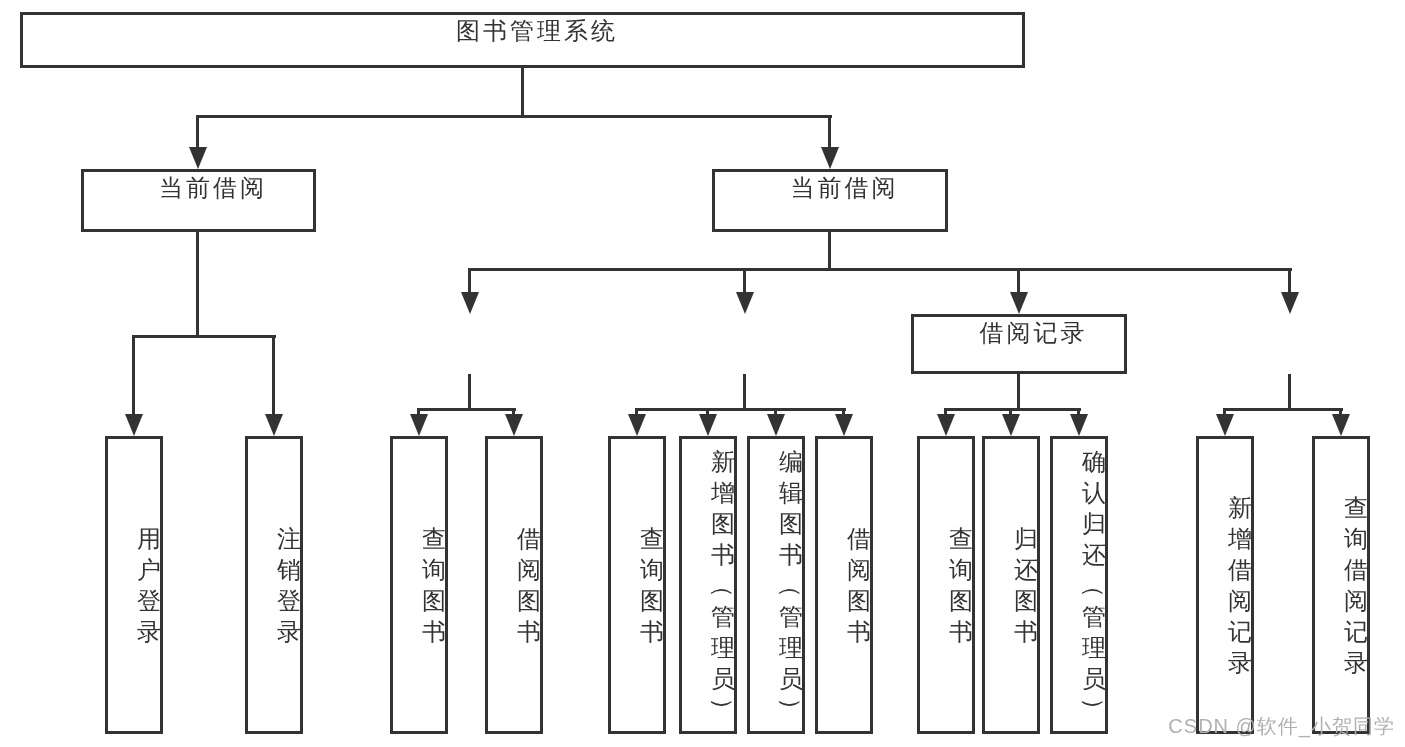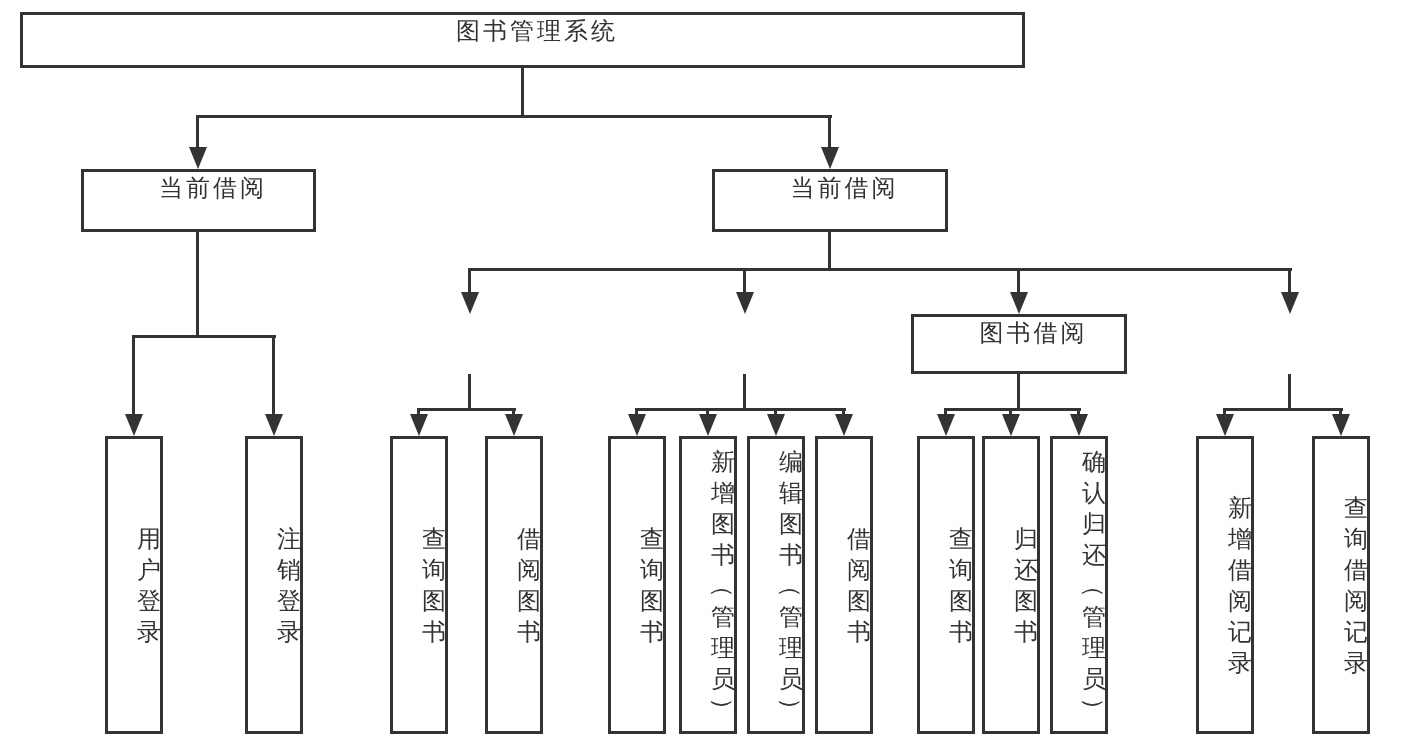--- a/index.html
+++ b/index.html
@@ -54,21 +54,21 @@
   <div class="vl" style="left:468px;top:268px;height:26px;"></div>
   <div class="arrow" style="left:461px;top:292px;"></div>
   <div class="vl" style="left:743px;top:268px;height:26px;"></div>
   <div class="arrow" style="left:736px;top:292px;"></div>
   <div class="vl" style="left:1017px;top:268px;height:26px;"></div>
   <div class="arrow" style="left:1010px;top:292px;"></div>
   <div class="vl" style="left:1288px;top:268px;height:26px;"></div>
   <div class="arrow" style="left:1281px;top:292px;"></div>
 
   <div class="node" style="left:911px;top:314px;width:216px;height:60px;">
-    <span>图书借阅</span>
+    <span>借阅记录</span>
   </div>
 
   <div class="vl" style="left:468px;top:374px;height:34px;"></div>
   <div class="hl" style="left:417px;top:408px;width:99px;"></div>
   <div class="vl" style="left:417px;top:408px;height:10px;"></div>
   <div class="arrow" style="left:410px;top:414px;"></div>
   <div class="vl" style="left:512px;top:408px;height:10px;"></div>
   <div class="arrow" style="left:505px;top:414px;"></div>
 
   <div class="vl" style="left:743px;top:374px;height:34px;"></div>
@@ -193,14 +193,15 @@
     </div>
   <div class="node leaf" style="left:1312px;top:436px;width:58px;height:298px;">
       <span class="vchar">查</span>
       <span class="vchar">询</span>
       <span class="vchar">借</span>
       <span class="vchar">阅</span>
       <span class="vchar">记</span>
       <span class="vchar">录</span>
     </div>
 
+  <div class="watermark">CSDN @软件_小贺同学</div>
 
 </div>
 
 </body></html>

